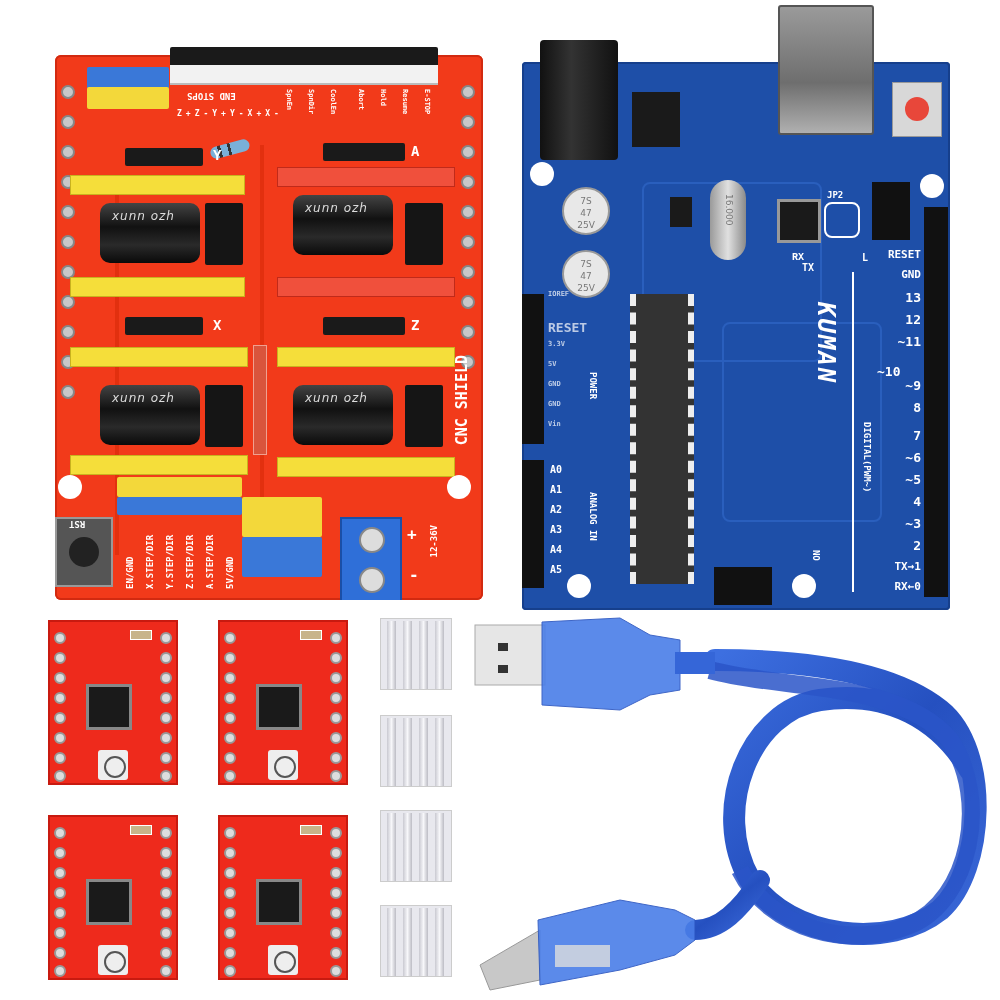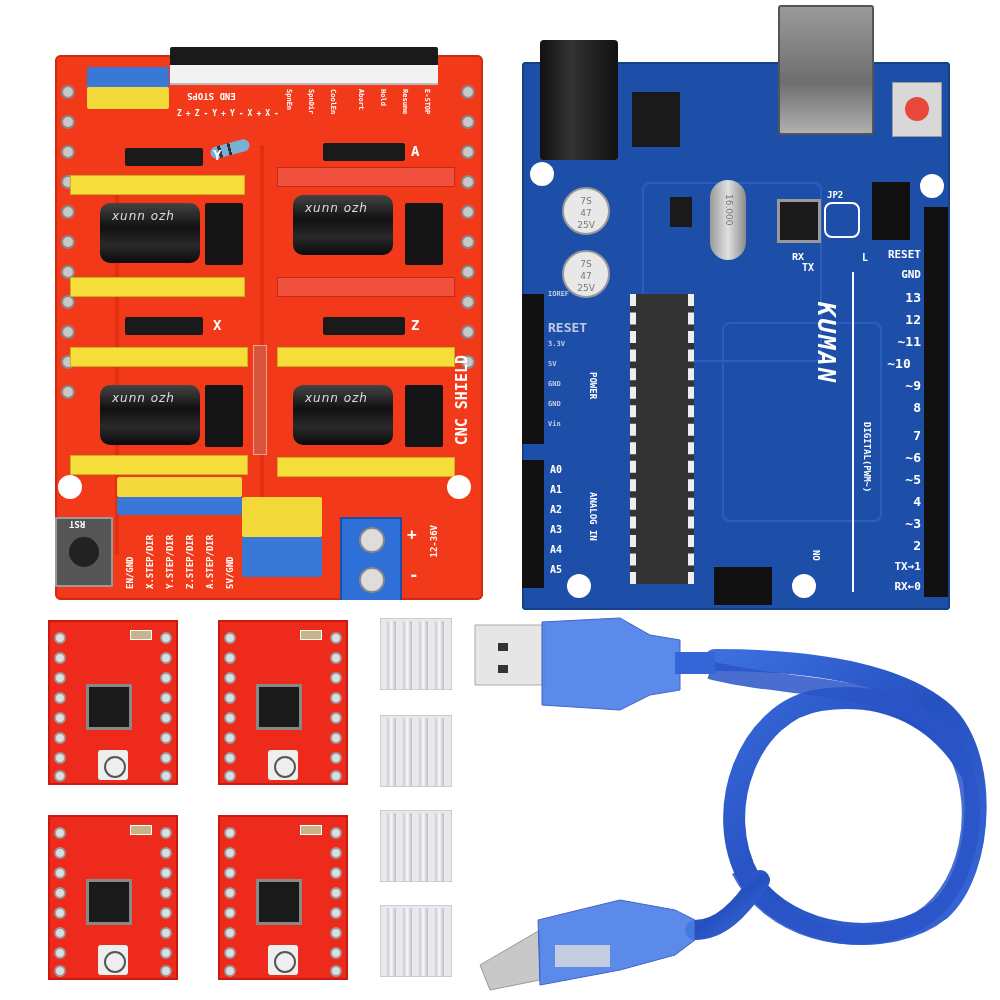--- a/index.html
+++ b/index.html
@@ -237,21 +237,21 @@
   <div class="uno-silk" style="left:28px;top:482px;font-size:10px;">A4</div>
   <div class="uno-silk" style="left:28px;top:502px;font-size:10px;">A5</div>
   <div class="uno-silk" style="left:66px;top:430px;font-size:9px;writing-mode:vertical-rl;">ANALOG IN</div>
 
   <div class="uno-hdr" style="left:402px;top:145px;width:24px;height:390px;"></div>
   <div class="uno-silk" style="left:355px;top:186px;font-size:11px;width:44px;text-align:right;">RESET</div>
   <div class="uno-silk" style="left:355px;top:206px;font-size:11px;width:44px;text-align:right;">GND</div>
   <div class="uno-silk" style="left:355px;top:228px;font-size:13px;width:44px;text-align:right;">13</div>
   <div class="uno-silk" style="left:355px;top:250px;font-size:13px;width:44px;text-align:right;">12</div>
   <div class="uno-silk" style="left:355px;top:272px;font-size:13px;width:44px;text-align:right;">~11</div>
-  <div class="uno-silk" style="left:355px;top:294px;font-size:13px;width:44px;text-align:center;">~10</div>
+  <div class="uno-silk" style="left:355px;top:302px;font-size:13px;width:44px;text-align:left;">~10</div>
   <div class="uno-silk" style="left:355px;top:316px;font-size:13px;width:44px;text-align:right;">~9</div>
   <div class="uno-silk" style="left:355px;top:338px;font-size:13px;width:44px;text-align:right;">8</div>
   <div class="uno-silk" style="left:355px;top:366px;font-size:13px;width:44px;text-align:right;">7</div>
   <div class="uno-silk" style="left:355px;top:388px;font-size:13px;width:44px;text-align:right;">~6</div>
   <div class="uno-silk" style="left:355px;top:410px;font-size:13px;width:44px;text-align:right;">~5</div>
   <div class="uno-silk" style="left:355px;top:432px;font-size:13px;width:44px;text-align:right;">4</div>
   <div class="uno-silk" style="left:355px;top:454px;font-size:13px;width:44px;text-align:right;">~3</div>
   <div class="uno-silk" style="left:355px;top:476px;font-size:13px;width:44px;text-align:right;">2</div>
   <div class="uno-silk" style="left:345px;top:498px;font-size:11px;width:54px;text-align:right;">TX→1</div>
   <div class="uno-silk" style="left:345px;top:518px;font-size:11px;width:54px;text-align:right;">RX←0</div>

